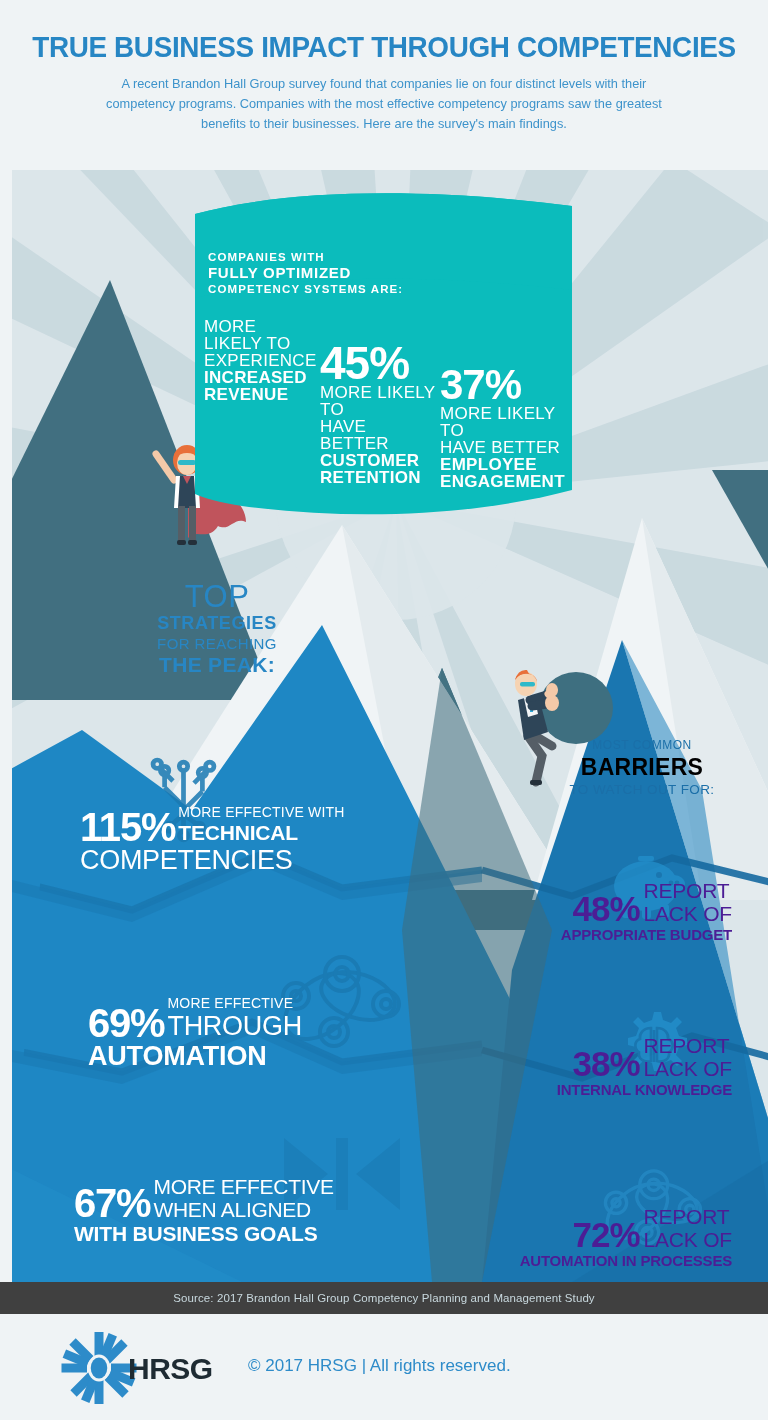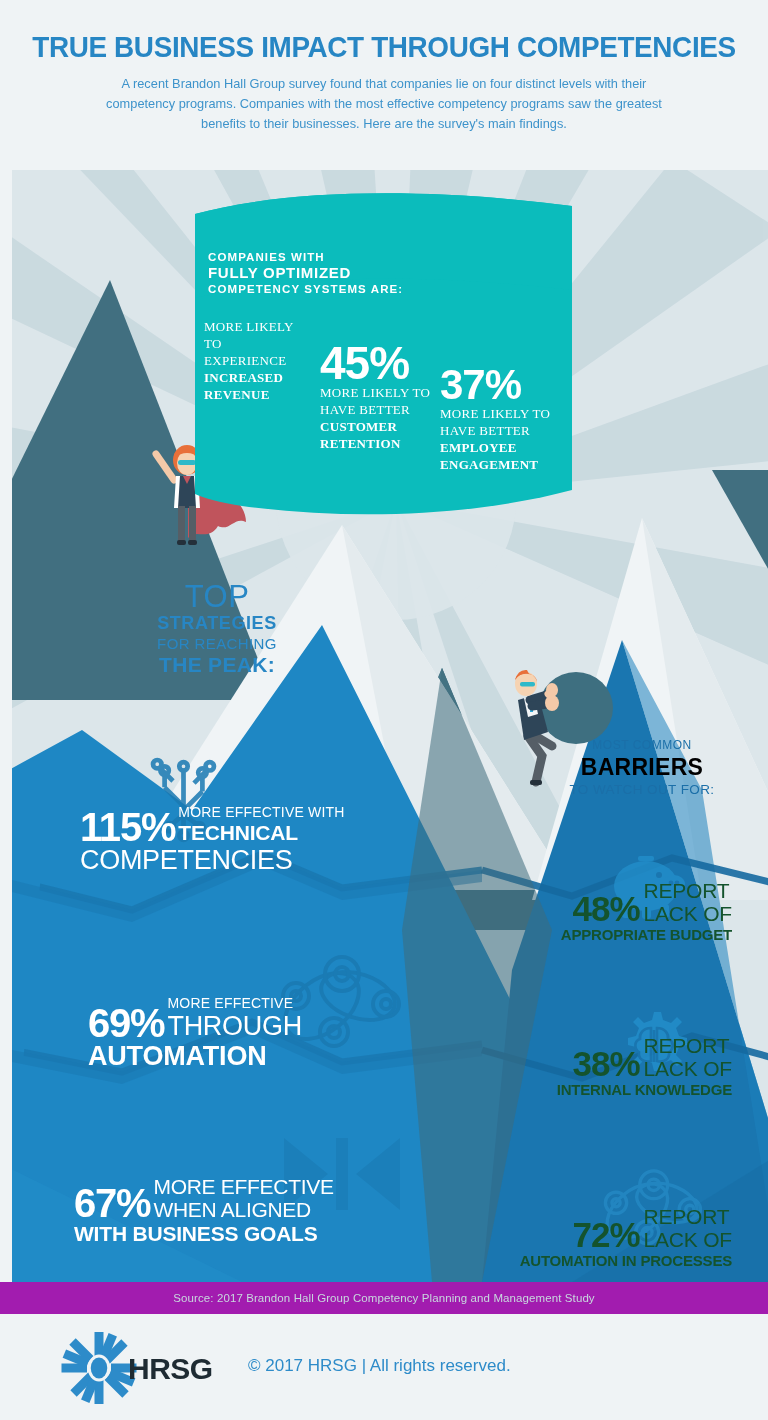--- a/index.html
+++ b/index.html
@@ -30,21 +30,21 @@
 
   
   .banner-text { position:absolute; z-index:25; color:#ffffff; }
   .ban-head { left:196px; top:79px; width:340px; line-height:16px; }
   .ban-head .l1 { font-size:11.5px; font-weight:bold; letter-spacing:1.1px; }
   .ban-head .l2 { font-size:15px; font-weight:bold; letter-spacing:0.7px; }
   .ban-head .l3 { font-size:11.5px; font-weight:bold; letter-spacing:1.1px; }
 
   .stat-col { position:absolute; z-index:25; color:#fff; }
   .stat-col .big { font-weight:bold; line-height:0.92; letter-spacing:-1px; }
-  .stat-col .sm { font-size:13px; font-weight:bold; letter-spacing:0.3px; line-height:17px;font-family:Liberation Serif, serif; }
+  .stat-col .sm { font-size:17px; font-weight:bold; letter-spacing:0.3px; line-height:17px; }
   .stat-col .sm.light { font-weight:400; }
 
   .col1 { left:192px; top:148px; width:110px; }
   .col1 .big { font-size:50px; }
   .col2 { left:308px; top:172px; width:118px; }
   .col2 .big { font-size:46px; }
   .col3 { left:428px; top:196px; width:122px; }
   .col3 .big { font-size:42px; }
 
   
@@ -67,35 +67,35 @@
   .lstat .ln-a { font-size:14px; font-weight:400; letter-spacing:0.2px; line-height:16px; }
   .lstat .ln-b { font-size:21px; font-weight:bold; letter-spacing:-0.2px; line-height:25px; }
   .lstat .ln-c { font-size:27px; font-weight:400; letter-spacing:-0.3px; line-height:30px; }
   .lstat .ln-d { font-size:21px; font-weight:bold; letter-spacing:-0.2px; line-height:26px; }
 
   .ls1 { left:68px; top:634px; }
   .ls2 { left:76px; top:825px; }
   .ls3 { left:62px; top:1005px; }
 
   
-  .rstat { position:absolute; z-index:26; color:#14532d; text-align:right; }
+  .rstat { position:absolute; z-index:26; color:#4c1d95; text-align:right; }
   .rstat .row { display:flex; align-items:flex-end; justify-content:flex-end; }
   .rstat .pct { font-size:35px; font-weight:bold; line-height:0.88; letter-spacing:-1px; }
   .rstat .lines { margin-left:4px; text-align:left; }
   .rstat .ln-a { font-size:21px; font-weight:400; letter-spacing:-0.2px; line-height:23px; }
   .rstat .ln-b { font-size:21px; font-weight:400; letter-spacing:-0.2px; line-height:23px; }
   .rstat .ln-c { font-size:15px; font-weight:bold; letter-spacing:-0.2px; line-height:20px; }
   .rs1 { right:48px; top:709px; width:300px; }
   .rs2 { right:48px; top:864px; width:300px; }
   .rs3 { right:48px; top:1035px; width:300px; }
 
   
   .srcbar {
     position:absolute; left:0; top:1282px; width:768px; height:32px;
-    background:#a21caf; z-index:50;
+    background:#404040; z-index:50;
     display:flex; align-items:center; justify-content:center;
   }
   .srcbar .txt { font-size:11.5px; color:#C8D8DE; letter-spacing:0.1px; }
   .footer { position:absolute; left:0; top:1314px; width:768px; height:106px; background:#EFF3F5; z-index:50; }
   .logo { position:absolute; left:60px; top:18px; width:78px; height:72px; }
   .logo-word { position:absolute; left:128px; top:38px; font-size:30px; font-weight:bold; color:#1E2B33; letter-spacing:-0.5px; }
   .copy { position:absolute; left:248px; top:42px; font-size:17px; color:#2D8BC9; }
 </style>
 </head>
 <body>

